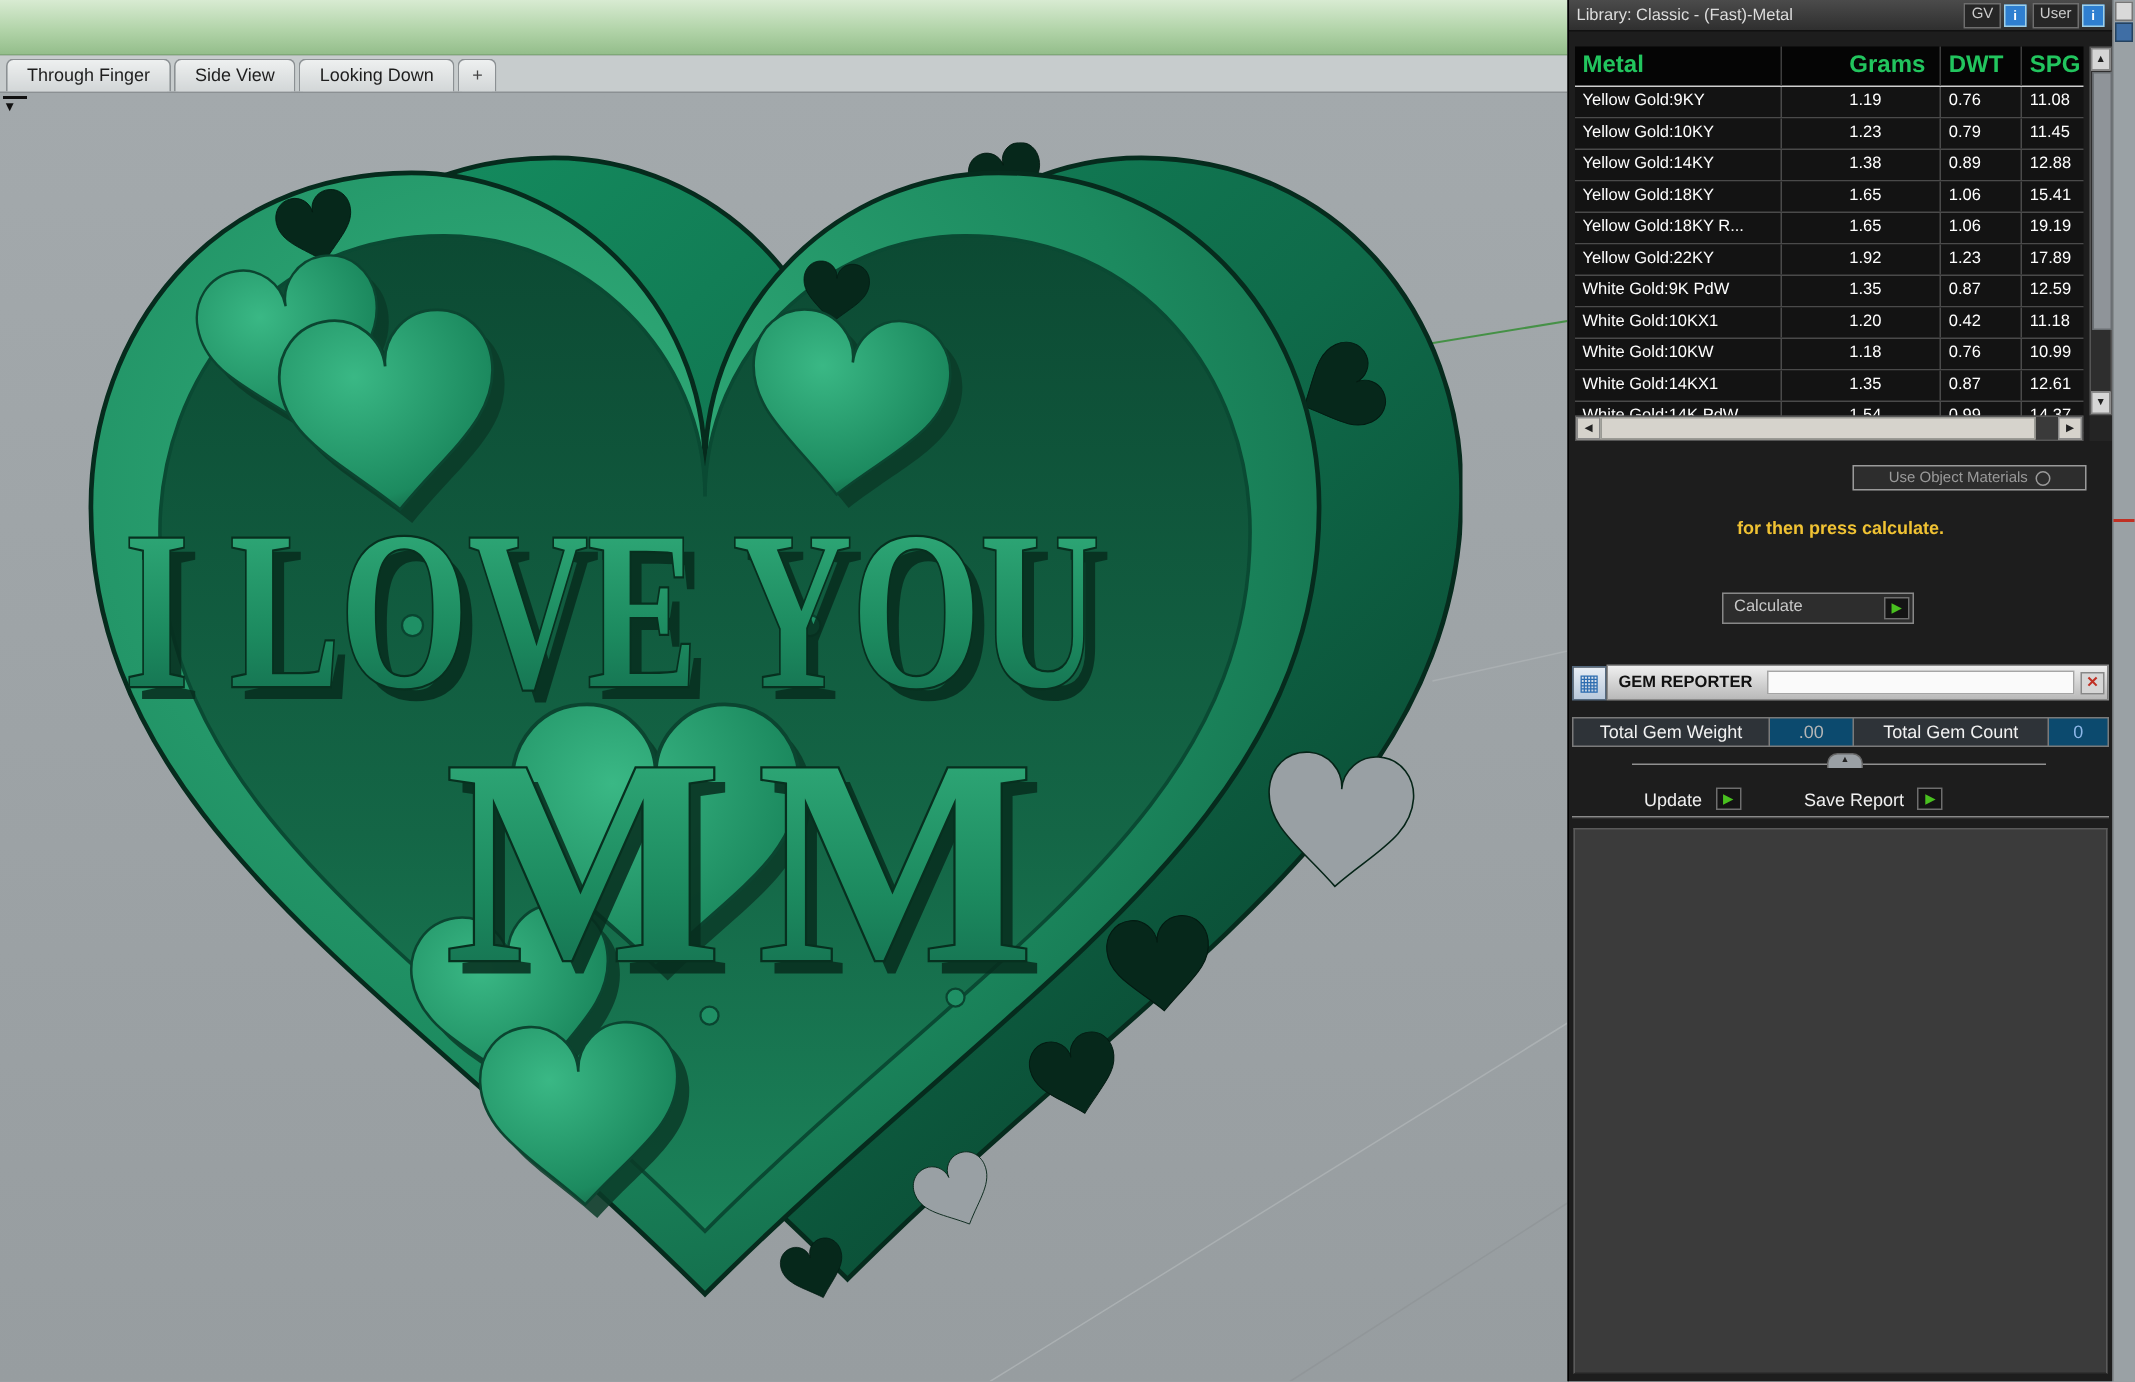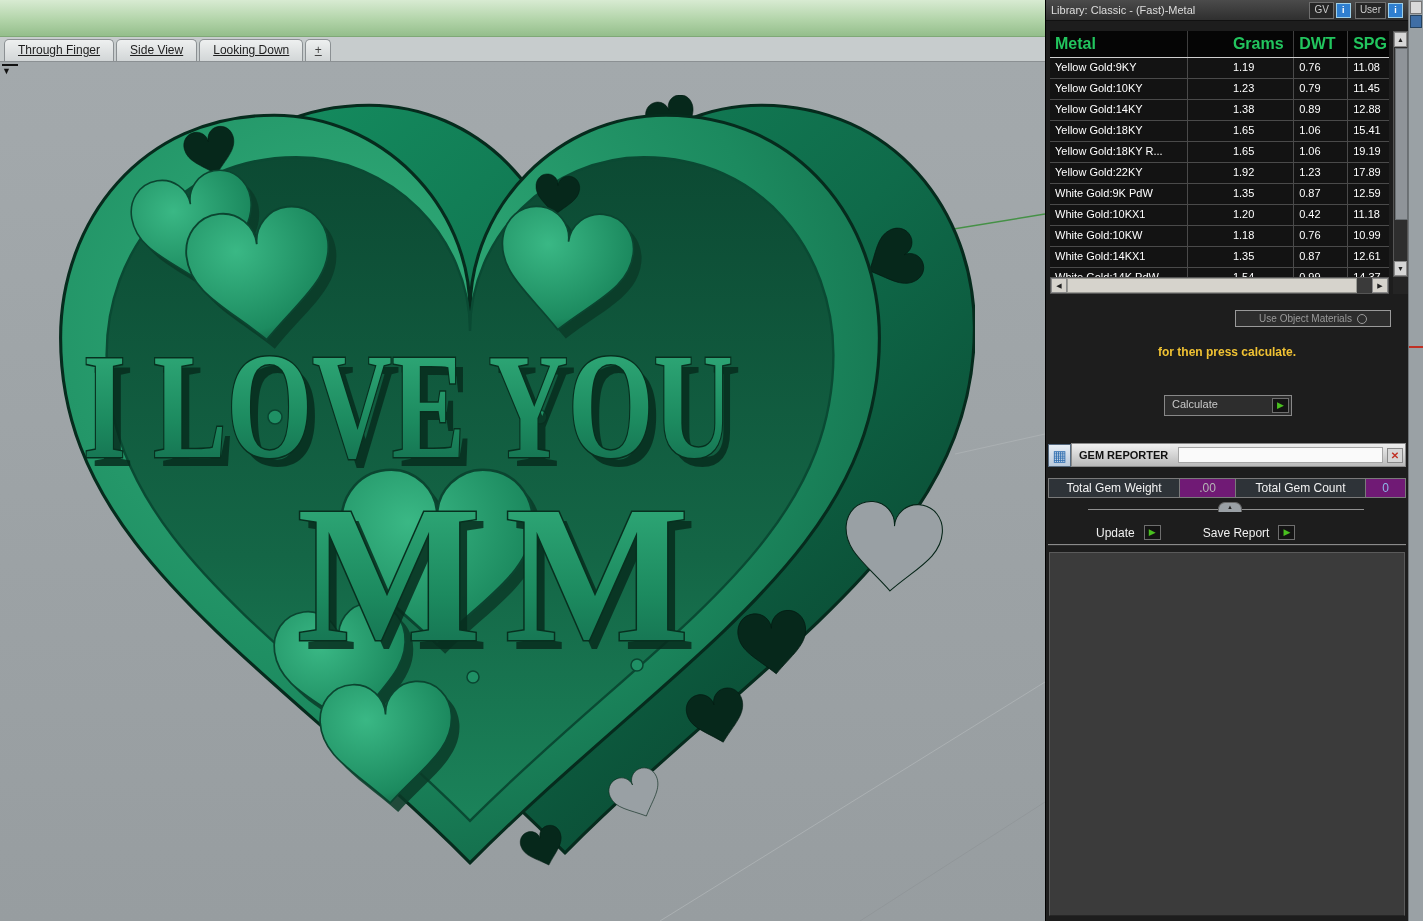--- a/index.html
+++ b/index.html
@@ -19,21 +19,21 @@
   .tabbar{
     position:absolute;left:0;top:37px;width:1045px;height:25px;
     background:#c7cccd;border-bottom:1px solid #8b9093;
     display:flex;align-items:flex-end;padding-left:4px;box-sizing:border-box;
   }
   .tab{
     height:21px;line-height:20px;padding:0 13px;
     background:linear-gradient(#eef0f0,#d2d6d7);
     border:1px solid #8b9093;border-bottom:none;
     border-radius:5px 5px 0 0;margin-right:2px;
-    font-size:12px;color:#1e1e1e;white-space:nowrap;cursor:default;text-decoration:underline;
+    font-size:12px;color:#1e1e1e;white-space:nowrap;cursor:default;
   }
   .tab-add{width:24px;padding:0;text-align:center;color:#444;font-size:12px;}
   
   .viewport{
     position:absolute;left:0;top:62px;width:1045px;height:859px;
     background:linear-gradient(#a3a9ac,#979da0);overflow:hidden;
   }
   .vp-lines{position:absolute;left:0;top:0;width:1045px;height:859px;}
   .vp-menu{
     position:absolute;left:2px;top:2px;width:16px;height:14px;
@@ -95,21 +95,21 @@
     color:#9a9a9a;font-size:10px;display:flex;align-items:center;justify-content:center;gap:5px;cursor:pointer;
   }
   .uom-circle{width:8px;height:8px;border:1px solid #9a9a9a;border-radius:50%;}
   
   .hint{
     position:absolute;left:0;top:344px;width:100%;text-align:center;
     color:#f0c233;font-weight:bold;font-size:12px;line-height:16px;
   }
   
   .calc-btn{
-    position:absolute;left:118px;top:395px;width:128px;height:21px;
+    position:absolute;left:102px;top:395px;width:128px;height:21px;
     background:#2d2d2d;border:1px solid #888;box-sizing:border-box;cursor:pointer;
   }
   .calc-btn .lbl{position:absolute;left:7px;top:2px;font-size:11px;color:#c8c8c8;}
   .play-box{
     width:17px;height:15px;background:#141414;border:1px solid #6e6e6e;box-sizing:border-box;
     color:#49c01f;font-size:9px;text-align:center;line-height:13px;cursor:pointer;
   }
   .calc-btn .play-box{position:absolute;right:2px;top:2px;}
   
   .gem-title{position:absolute;left:2px;top:442px;width:358px;height:26px;display:flex;align-items:center;}
@@ -125,21 +125,21 @@
   }
   .gem-bar .ttl{font-size:11px;font-weight:bold;color:#111;white-space:nowrap;}
   .gem-inset{flex:1;height:14px;margin:0 4px 0 10px;background:#fafafa;border:1px solid #a5a5a5;}
   .gem-close{
     width:16px;height:15px;background:#d6d6d6;border:1px solid #888;box-sizing:border-box;
     color:#c03024;font-weight:bold;font-size:10px;line-height:13px;text-align:center;cursor:pointer;
   }
   
   .totals{position:absolute;left:2px;top:478px;width:358px;height:20px;display:flex;font-size:12px;}
   .tl{background:#2e3338;color:#f2f2f2;border:1px solid #7a7a7a;box-sizing:border-box;display:flex;align-items:center;justify-content:center;white-space:nowrap;}
-  .tv{background:#701a75;border:1px solid #7a7a7a;border-left:none;box-sizing:border-box;display:flex;align-items:center;justify-content:center;}
+  .tv{background:#0c4a6e;border:1px solid #7a7a7a;border-left:none;box-sizing:border-box;display:flex;align-items:center;justify-content:center;}
   .tl1{width:132px;}.tv1{width:56px;color:#b5b5b5;}
   .tl2{width:130px;border-left:none;}.tv2{width:40px;color:#8db7e8;}
   
   .gdivider{position:absolute;left:42px;top:509px;width:276px;border-top:1px solid #909090;}
   .collapse{
     position:absolute;left:172px;top:502px;width:22px;height:9px;
     background:#9aa0a5;border:1px solid #666;border-bottom:none;border-radius:7px 7px 0 0;
     font-size:6px;line-height:8px;text-align:center;color:#222;cursor:pointer;
   }
   

